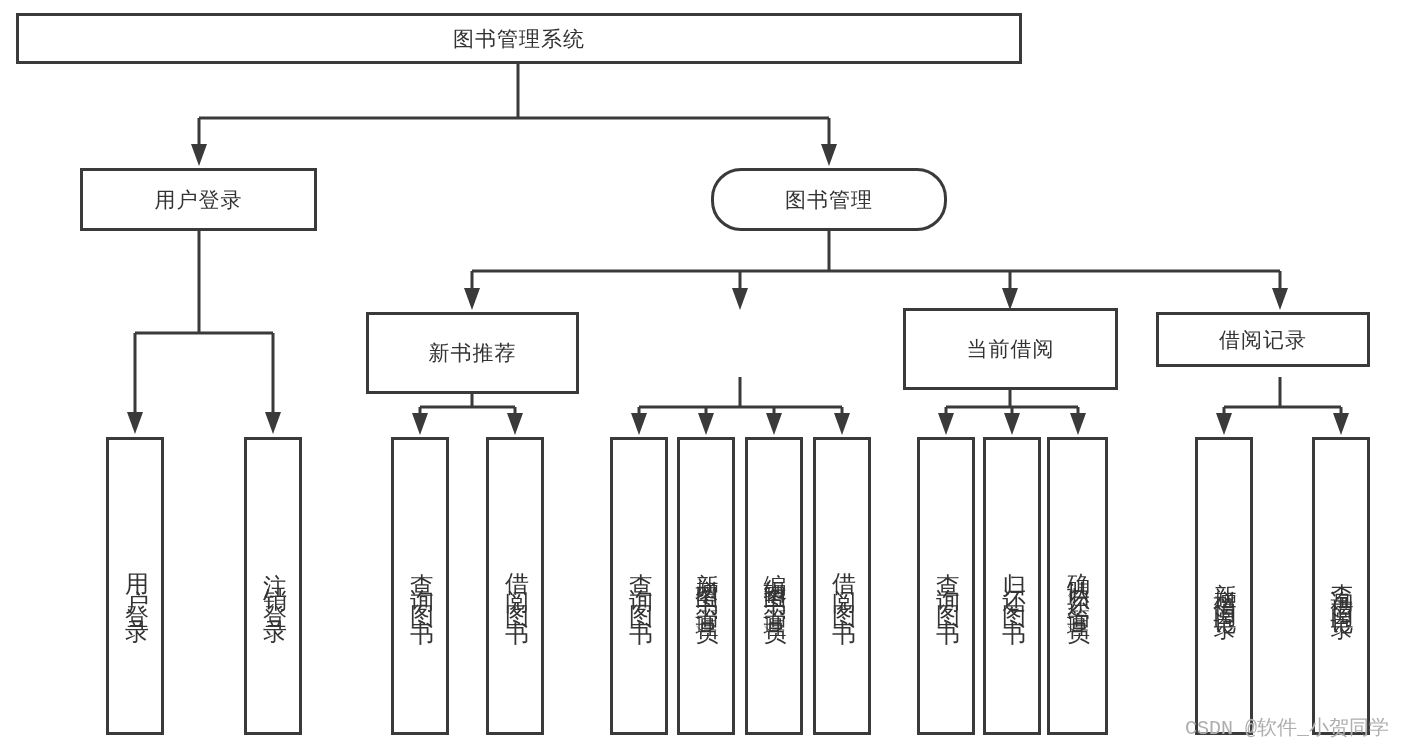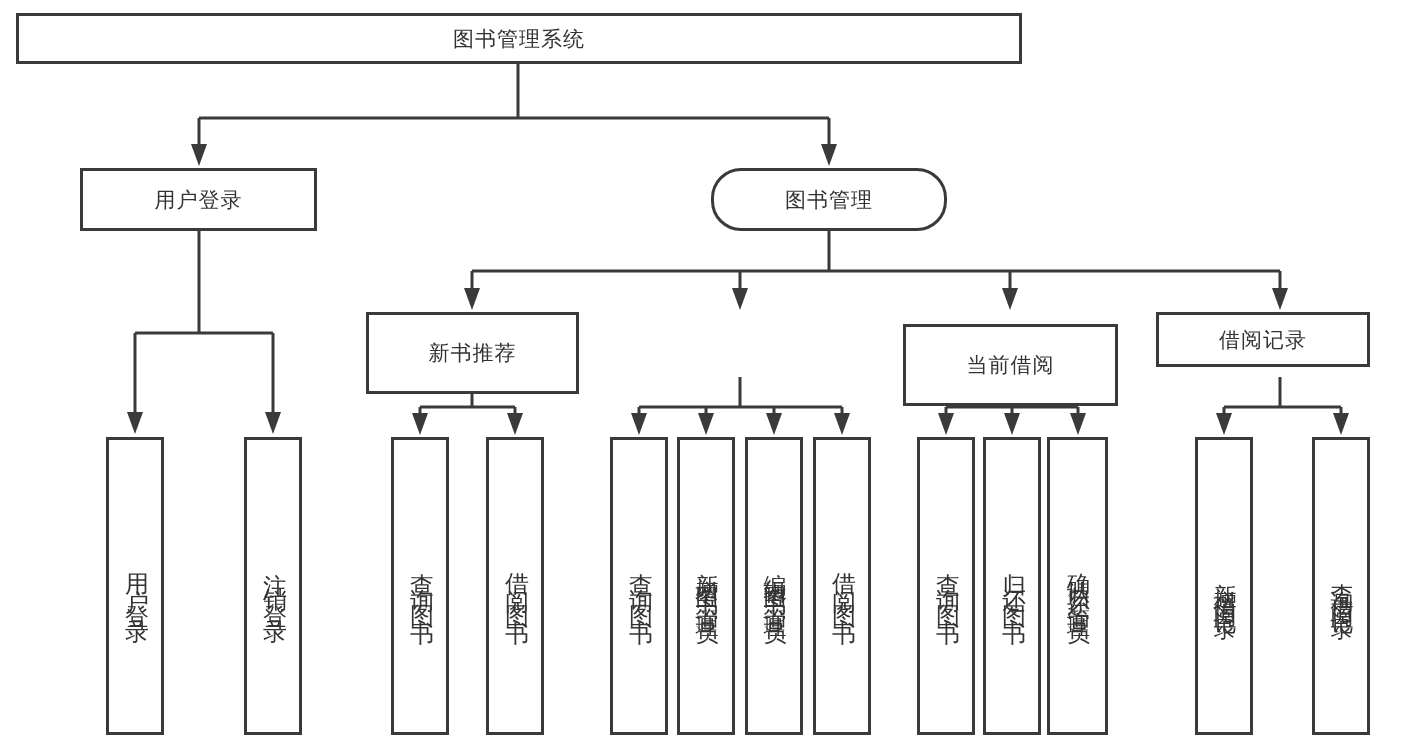--- a/index.html
+++ b/index.html
@@ -114,21 +114,21 @@
   <div class="node hbox" style="left:80px; top:168px; width:237px; height:63px;">
     <span>用户登录</span>
   </div>
   <div class="node hbox" style="left:711px; top:168px; width:236px; height:63px;border-radius:30px;">
     <span>图书管理</span>
   </div>
 
   <div class="node hbox" style="left:366px; top:312px; width:213px; height:82px;">
     <span>新书推荐</span>
   </div>
-  <div class="node hbox" style="left:903px; top:324px; width:215px; height:82px;">
+  <div class="node hbox" style="left:903px; top:308px; width:215px; height:82px;">
     <span>当前借阅</span>
   </div>
   <div class="node hbox" style="left:1156px; top:312px; width:214px; height:55px;">
     <span>借阅记录</span>
   </div>
 
   <div class="node leaf" style="left:106px;">
     <span class="vlabel v4">用户登录</span>
   </div>
   <div class="node leaf" style="left:244px;">
@@ -165,14 +165,15 @@
     <span class="vlabel v9">确认归还（管理员）</span>
   </div>
 
   <div class="node leaf" style="left:1195px;">
     <span class="vlabel v6">新增借阅记录</span>
   </div>
   <div class="node leaf" style="left:1312px;">
     <span class="vlabel v6">查询借阅记录</span>
   </div>
 
+  <div class="watermark">CSDN @软件_小贺同学</div>
 
 </div>
 
 </body></html>

